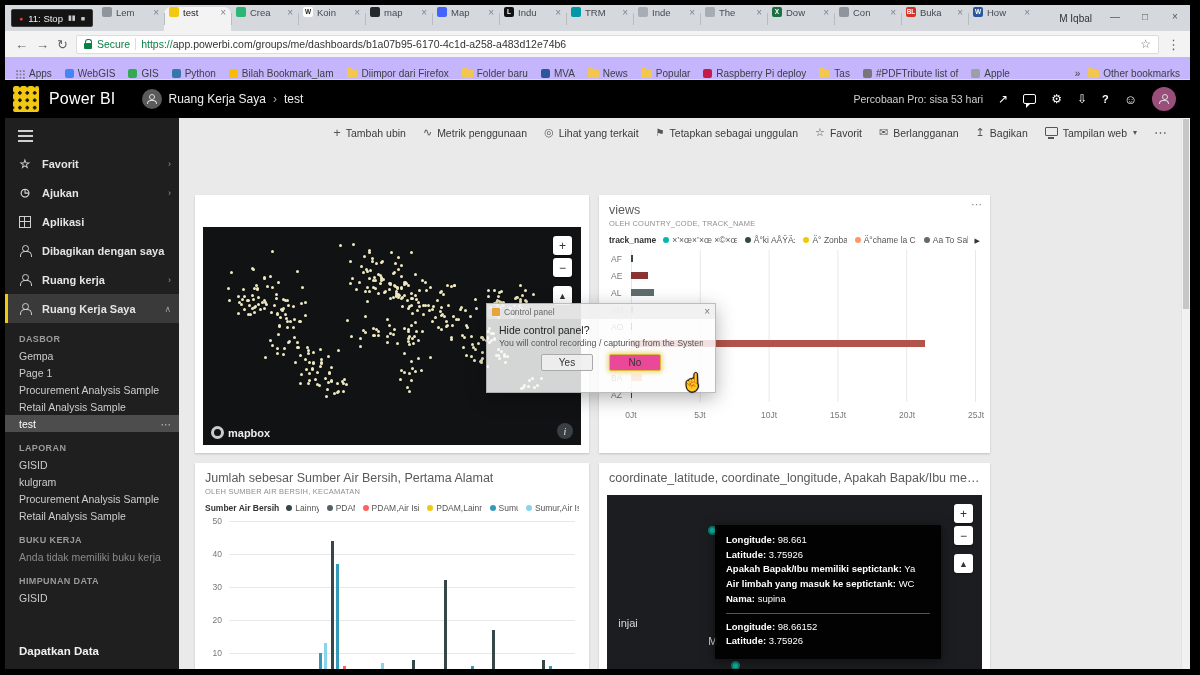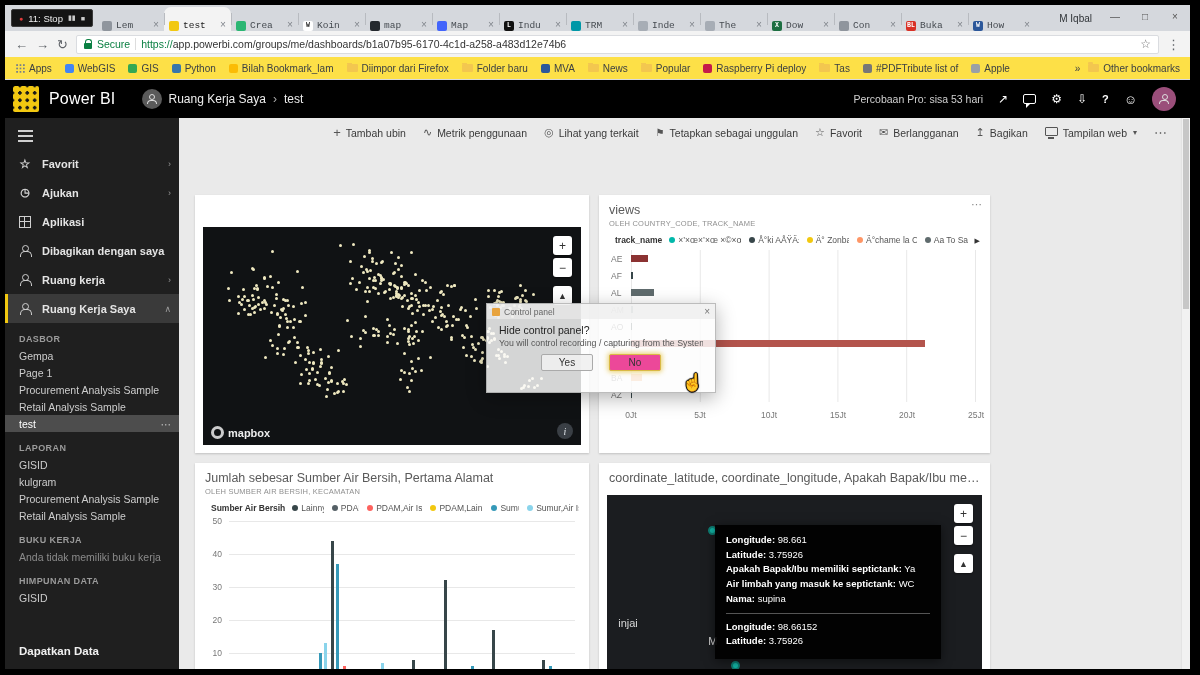--- a/index.html
+++ b/index.html
@@ -3,21 +3,21 @@
 <meta charset="utf-8">
 <style>
   html,body{margin:0;padding:0;background:#000;}
   *{box-sizing:border-box;}
   .frame{position:relative;width:1200px;height:675px;background:#000;font-family:"Liberation Sans",sans-serif;overflow:hidden;}
   .screen{position:absolute;left:5px;top:5px;width:1185px;height:664px;background:#e8eaed;overflow:hidden;}
 
   
   .tabstrip{position:absolute;left:0;top:0;right:0;height:26px;background:#d5d8dd;display:flex;align-items:flex-end;padding-left:92px;}
   .tabs{display:flex;height:24px;min-width:0;flex:0 1 940px;}
-  .tab{flex:0 1 67px;min-width:0;display:flex;align-items:flex-end;gap:4px;padding:0 5px;height:24px;border-radius:7px 7px 0 0;font-size:9.5px;color:#454a50;position:relative;cursor:default;font-family:Liberation Mono, monospace;}
+  .tab{flex:0 1 67px;min-width:0;display:flex;align-items:flex-start;gap:4px;padding:0 5px;height:24px;border-radius:7px 7px 0 0;font-size:9.5px;color:#454a50;position:relative;cursor:default;}
   .tab+.tab::before{content:"";position:absolute;left:0;top:6px;bottom:6px;width:1px;background:#b8bbc0;}
   .tab.active{background:#f3f3f3;color:#222;z-index:2;}
   .fav{width:10px;height:10px;border-radius:2px;flex:none;font-size:6.5px;line-height:10px;text-align:center;font-weight:bold;color:#fff;}
   .tab-title{flex:1;overflow:hidden;white-space:nowrap;}
   .tab-close{flex:none;color:#80858c;font-size:10px;}
   .profile{margin-left:auto;font-size:10px;color:#2f3337;padding:0 8px;align-self:center;}
   .wincontrols{display:flex;align-self:flex-start;}
   .wincontrols span{width:30px;height:22px;display:flex;align-items:center;justify-content:center;font-size:10px;color:#555;}
   .recorder{position:absolute;left:6px;top:4px;height:18px;background:#141414;border:1px solid #3a3a3a;border-radius:2px;display:flex;align-items:center;gap:5px;padding:0 7px;color:#eee;font-size:9.5px;z-index:50;}
   .rec-dot{color:#e03b3b;font-size:7px;}
@@ -29,21 +29,21 @@
   .omnibox{flex:1;height:19px;background:#fff;border:1px solid #dadce0;border-radius:2px;display:flex;align-items:center;gap:5px;padding:0 7px;font-size:10.5px;min-width:0;}
   .lock-icon{width:8px;height:6px;background:#0b8043;border-radius:1px;position:relative;margin-top:3px;flex:none;}
   .lock-icon::before{content:"";position:absolute;left:1.2px;top:-4px;width:5px;height:5px;border:1.3px solid #0b8043;border-bottom:none;border-radius:3px 3px 0 0;}
   .secure{color:#0b8043;flex:none;}
   .obsep{width:1px;height:12px;background:#ddd;flex:none;}
   .url{flex:1;color:#333;white-space:nowrap;overflow:hidden;}
   .url .scheme{color:#0b8043;}
   .obstar{color:#777;font-size:12px;flex:none;}
 
   
-  .bookmarks{position:absolute;left:0;top:52px;right:0;height:23px;background:#fde047;display:flex;align-items:center;gap:13px;padding:0 10px;font-size:10px;color:#3c4043;border-bottom:1px solid #d9dadc;overflow:hidden;white-space:nowrap;}
+  .bookmarks{position:absolute;left:0;top:52px;right:0;height:23px;background:#c4b5fd;display:flex;align-items:flex-end;gap:13px;padding:0 10px;font-size:10px;color:#3c4043;border-bottom:1px solid #d9dadc;overflow:hidden;white-space:nowrap;}
   .bm-items{display:flex;gap:13px;align-items:center;min-width:0;overflow:hidden;}
   .bm{display:flex;align-items:center;gap:4px;white-space:nowrap;}
   .bm-ico{width:9px;height:9px;border-radius:2px;flex:none;}
   .bm-folder{width:11px;height:8px;background:#f3c74f;border-radius:1px;position:relative;flex:none;}
   .bm-folder::before{content:"";position:absolute;left:0;top:-2px;width:5px;height:2px;background:#f3c74f;border-radius:1px 1px 0 0;}
   .bm-apps{width:10px;height:10px;background-image:radial-gradient(circle,#7a7f87 1.1px,transparent 1.3px);background-size:3.4px 3.4px;background-position:0.4px 0.4px;flex:none;}
   .bm-spacer{flex:1;}
   .bm-right{display:flex;align-items:center;gap:8px;}
 
   
@@ -125,21 +125,21 @@
   .mapwrap{position:absolute;left:8px;right:8px;top:32px;bottom:8px;background:#101214;overflow:hidden;}
   .dot{position:absolute;width:3px;height:3px;border-radius:50%;background:#efe8c0;}
   .zoomctl{position:absolute;right:9px;top:9px;display:flex;flex-direction:column;gap:3px;z-index:5;}
   .zbtn{width:19px;height:19px;background:#fff;border-radius:3px;box-shadow:0 1px 2px rgba(0,0,0,.45);display:flex;align-items:center;justify-content:center;font-size:12px;color:#333;}
   .zbtn.zb3{margin-top:6px;font-size:9px;}
   .mblogo{position:absolute;left:8px;bottom:6px;display:flex;align-items:center;gap:4px;color:#fff;font-size:11px;font-weight:bold;opacity:.92;}
   .mbcircle{width:13px;height:13px;border:3px solid rgba(255,255,255,.85);border-radius:50%;}
   .mapinfo{position:absolute;right:8px;bottom:6px;width:16px;height:16px;border-radius:50%;background:#3a3f45;color:#dfe3e8;display:flex;align-items:center;justify-content:center;font-size:10px;font-family:"Liberation Serif",serif;font-style:italic;}
 
   
-  .legend{display:flex;align-items:flex-end;gap:7px;margin-top:7px;font-size:8.5px;color:#555;overflow:hidden;margin-left:6px;}
+  .legend{display:flex;align-items:flex-end;gap:7px;margin-top:7px;font-size:8.5px;color:#555;overflow:hidden;}
   .ltitle{font-weight:bold;color:#333;flex:none;}
   .litems{display:flex;gap:8px;overflow:hidden;flex:1;min-width:0;}
   .litem{display:flex;align-items:center;gap:3px;white-space:nowrap;overflow:hidden;min-width:0;}
   .ldot{width:6px;height:6px;border-radius:50%;flex:none;}
   .lmore{flex:none;font-size:7px;color:#333;}
   .vchart{margin-top:5px;position:relative;}
   .vgrid{position:absolute;left:22px;right:4px;top:0;bottom:13px;background-image:linear-gradient(to right,#e8e8e8 1px,transparent 1px);background-size:20% 100%;border-right:1px solid #e8e8e8;}
   .vrow{display:flex;align-items:center;height:17px;position:relative;}
   .vlab{width:22px;font-size:8.5px;color:#777;padding-left:2px;flex:none;}
   .vbarw{flex:1;height:17px;position:relative;margin-right:4px;}
@@ -981,29 +981,29 @@
                     <span class="ldot" style="background: rgb(95, 107, 109);"></span>
                     <span>Aa To Sahi</span>
                   </span>
                 </span>
               <span class="lmore">▶</span>
             </div>
             <div class="vchart">
               <div class="vgrid"></div>
               <div id="vrows">
                   <div class="vrow">
+                    <span class="vlab">AF</span>
+                    <div class="vbarw">
+                      <div class="vbar" style="width: 0.6%; background: rgb(55, 70, 73);"></div>
+                    </div>
+                  </div>
+                  <div class="vrow">
                     <span class="vlab">AE</span>
                     <div class="vbarw">
                       <div class="vbar" style="width: 4.8%; background: rgb(139, 50, 50);"></div>
-                    </div>
-                  </div>
-                  <div class="vrow">
-                    <span class="vlab">AF</span>
-                    <div class="vbarw">
-                      <div class="vbar" style="width: 0.6%; background: rgb(55, 70, 73);"></div>
                     </div>
                   </div>
                   <div class="vrow">
                     <span class="vlab">AL</span>
                     <div class="vbarw">
                       <div class="vbar" style="width: 6.8%; background: rgb(95, 107, 109);"></div>
                     </div>
                   </div>
                   <div class="vrow">
                     <span class="vlab">AM</span>

